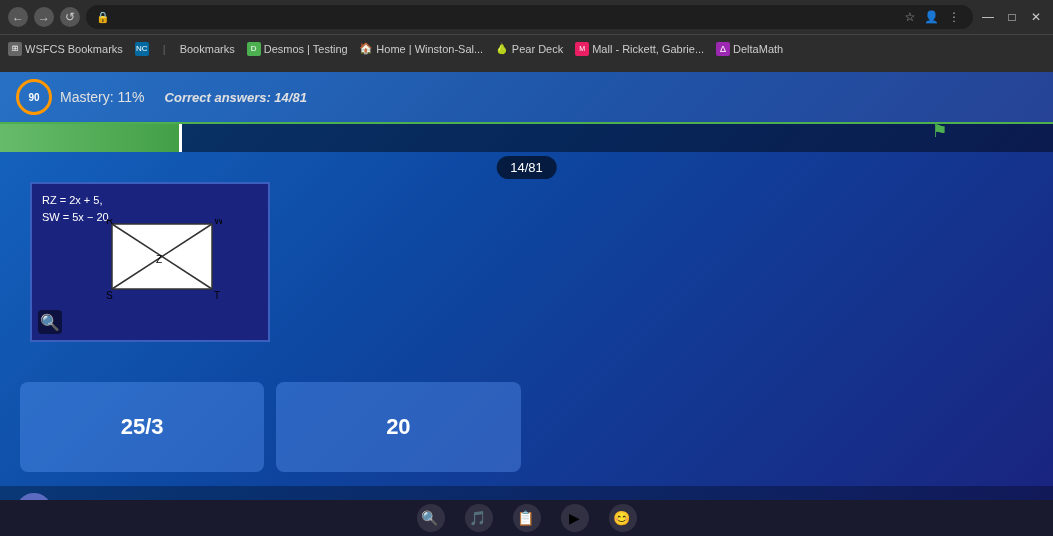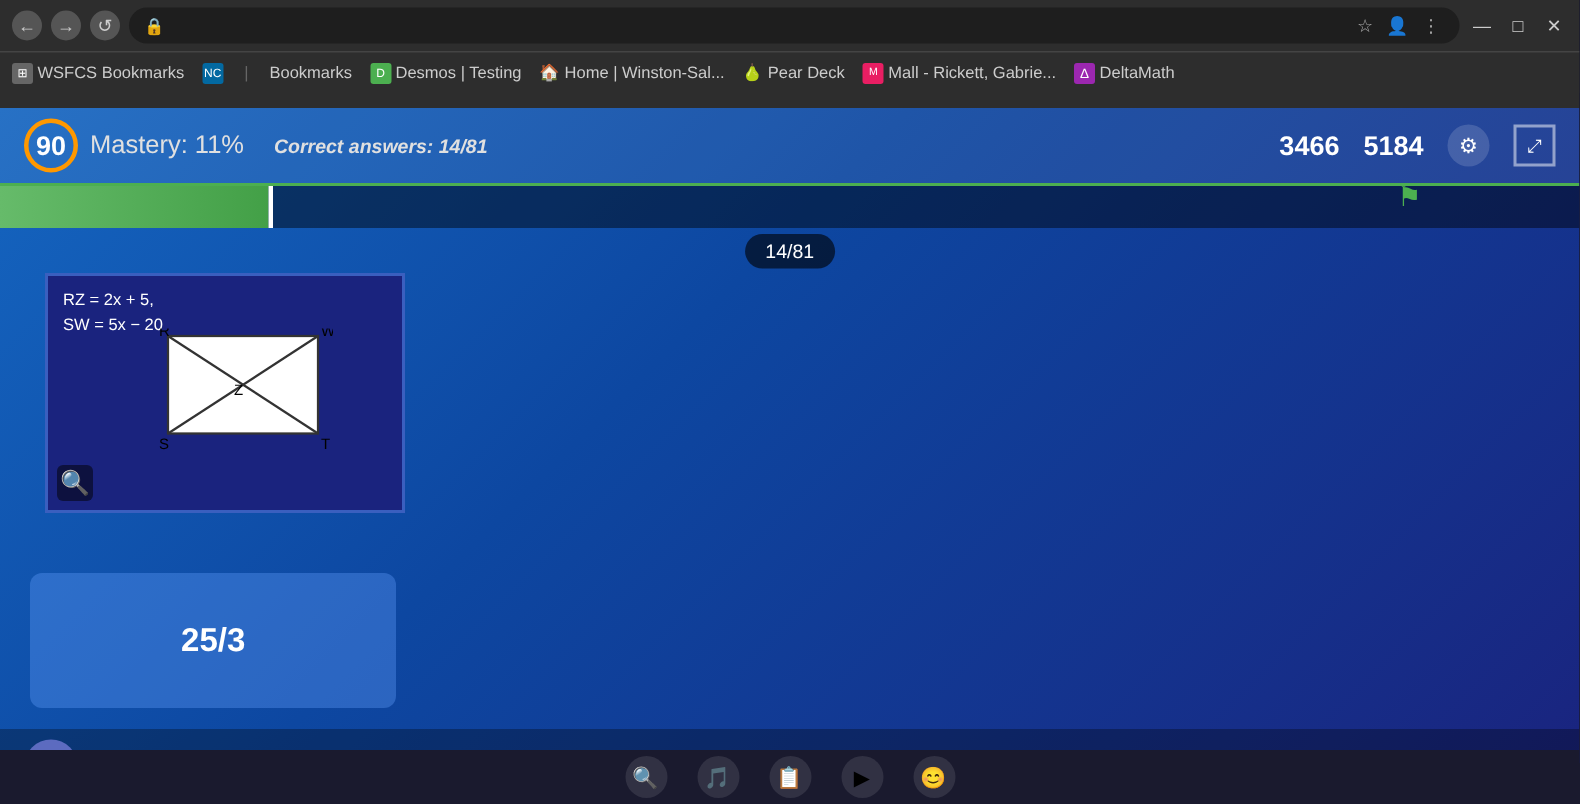--- a/index.html
+++ b/index.html
@@ -140,26 +140,26 @@
 
     .score-circle {
       width: 36px;
       height: 36px;
       border-radius: 50%;
       border: 3px solid #ff9800;
       display: flex;
       align-items: center;
       justify-content: center;
       color: #fff;
-      font-size: 18px;
+      font-size: 10px;
       font-weight: bold;
     }
 
     .mastery-text {
-      font-size: 17px;
+      font-size: 14px;
       color: #e0e0e0;
       font-weight: normal;
     }
 
     .correct-text {
       font-size: 13px;
       color: #e0e0e0;
       margin-left: 12px;
       font-style: italic;
     }
@@ -473,30 +473,20 @@
 <div class="game-area">
 
   <div class="game-header">
     <div class="score-badge">
       <div class="score-circle">
         <span>90</span>
       </div>
       <span class="mastery-text">Mastery: 11%</span>
       <span class="correct-text">Correct answers: 14/81</span>
     </div>
-    <div class="top-right-score">
-      <span>3466</span>
-      <span>5184</span>
-      <button class="settings-btn">
-        <span>⚙</span>
-      </button>
-      <button class="expand-btn">
-        <span>⤢</span>
-      </button>
-    </div>
   </div>
 
   <div class="progress-area">
     <div class="progress-bar-bg"></div>
     <div class="progress-bar-fill"></div>
     <div class="progress-marker"></div>
     <span class="progress-flag">⚑</span>
   </div>
 
   <div class="question-counter">
@@ -529,20 +519,23 @@
       <button class="zoom-btn">
         <span>🔍</span>
       </button>
     </div>
 
   </div>
 
   <div class="answers-grid">
     <button class="answer-btn">
       <span>25/3</span>
+    </button>
+    <button class="answer-btn">
+      <span>20</span>
     </button>
   </div>
 
   <div class="game-footer">
     <div class="avatar">🧑</div>
     <span class="player-name">Gabbie</span>
   </div>
 
 </div>
 

